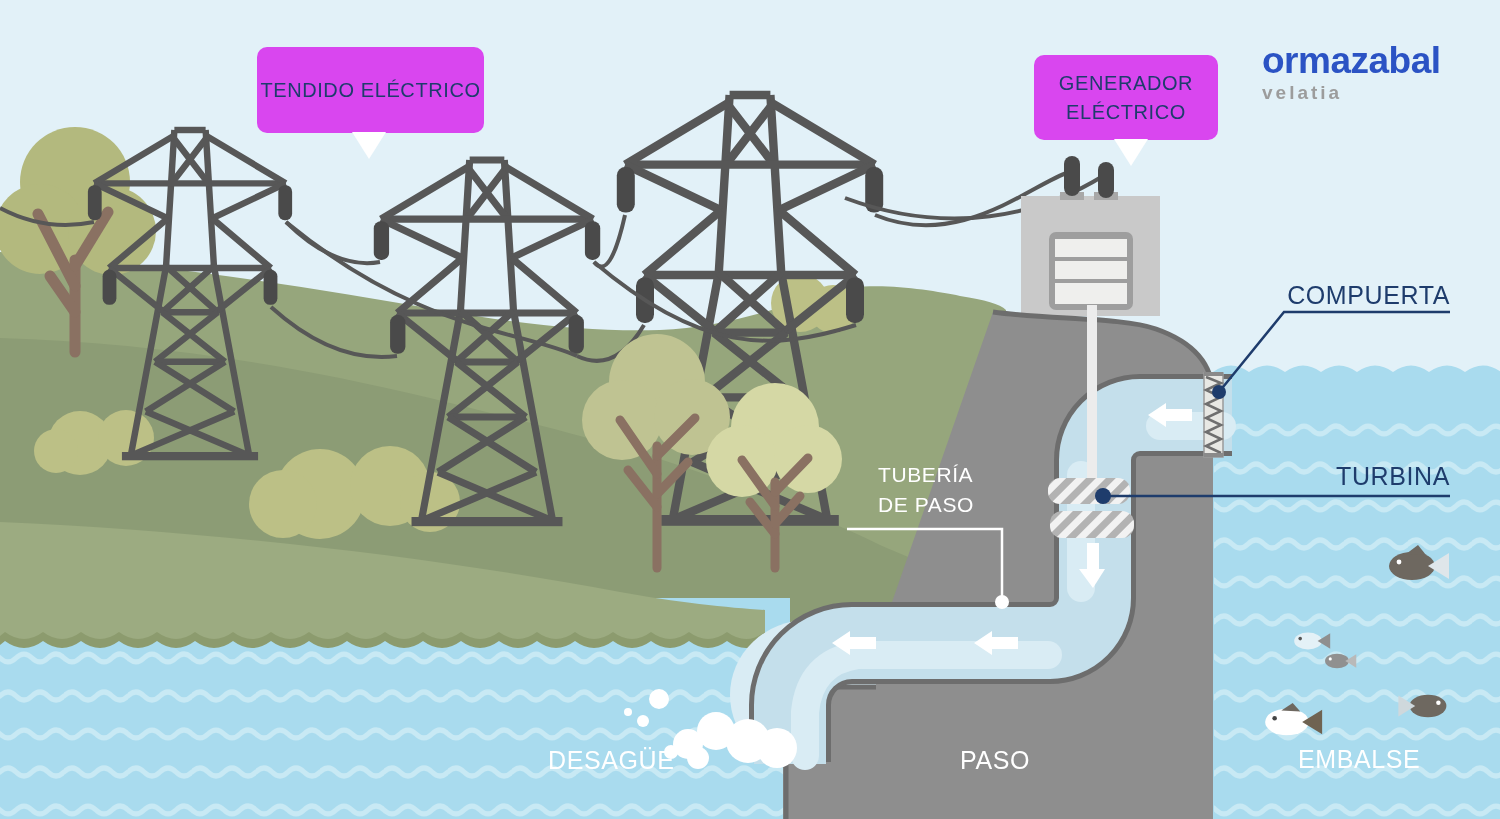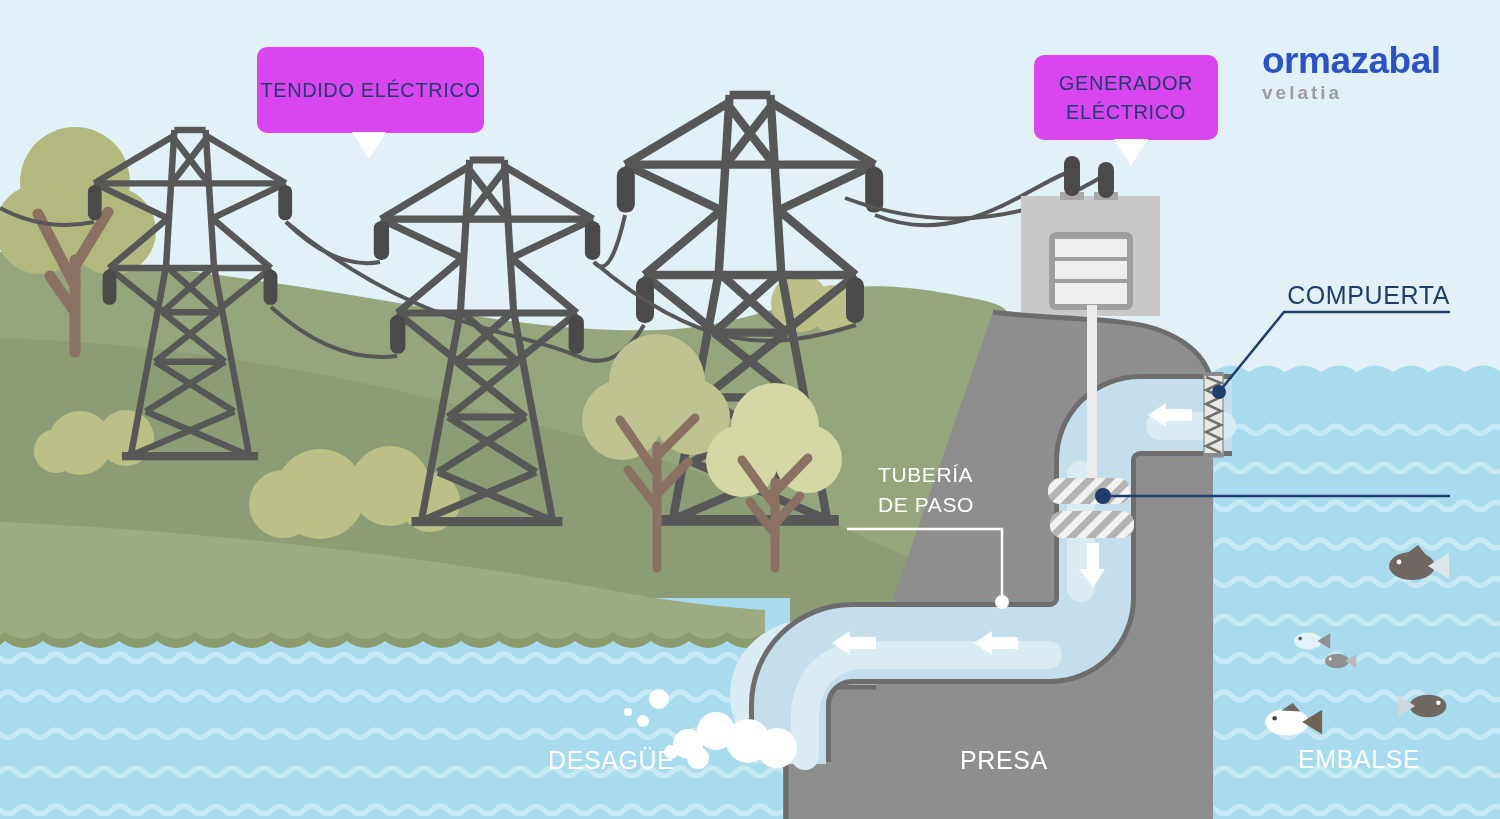--- a/index.html
+++ b/index.html
@@ -264,23 +264,24 @@
 <div class="bubble" style="left:257px;top:47px;width:227px;height:86px;">
   <span>TENDIDO ELÉCTRICO</span>
   <span class="tail" style="left:95px;"></span>
 </div>
 <div class="bubble" style="left:1002px;top:55px;width:184px;height:85px;margin-left:32px;">
   <span>GENERADOR ELÉCTRICO</span>
   <span class="tail" style="left:80px;"></span>
 </div>
 
 <div class="lbl lbl-right" style="left:1240px;top:281px;width:210px;">COMPUERTA</div>
+<div class="lbl lbl-right" style="left:1240px;top:462px;width:210px;">TURBINA</div>
 <div class="penstock-label">TUBERÍA DE PASO</div>
 <div class="lbl lbl-white" style="left:528px;top:746px;margin-left:20px;">DESAGÜE</div>
-<div class="lbl lbl-white" style="left:960px;top:746px;">PRESA</div>
+<div class="lbl lbl-white" style="left:960px;top:746px;">PASO</div>
 <div class="lbl lbl-white" style="left:1298px;top:745px;">EMBALSE</div>
 
 <div id="logo">
   <span class="brand">ormazabal</span>
   <span class="sub">velatia</span>
 </div>
 
 </div>
 
 </body></html>

